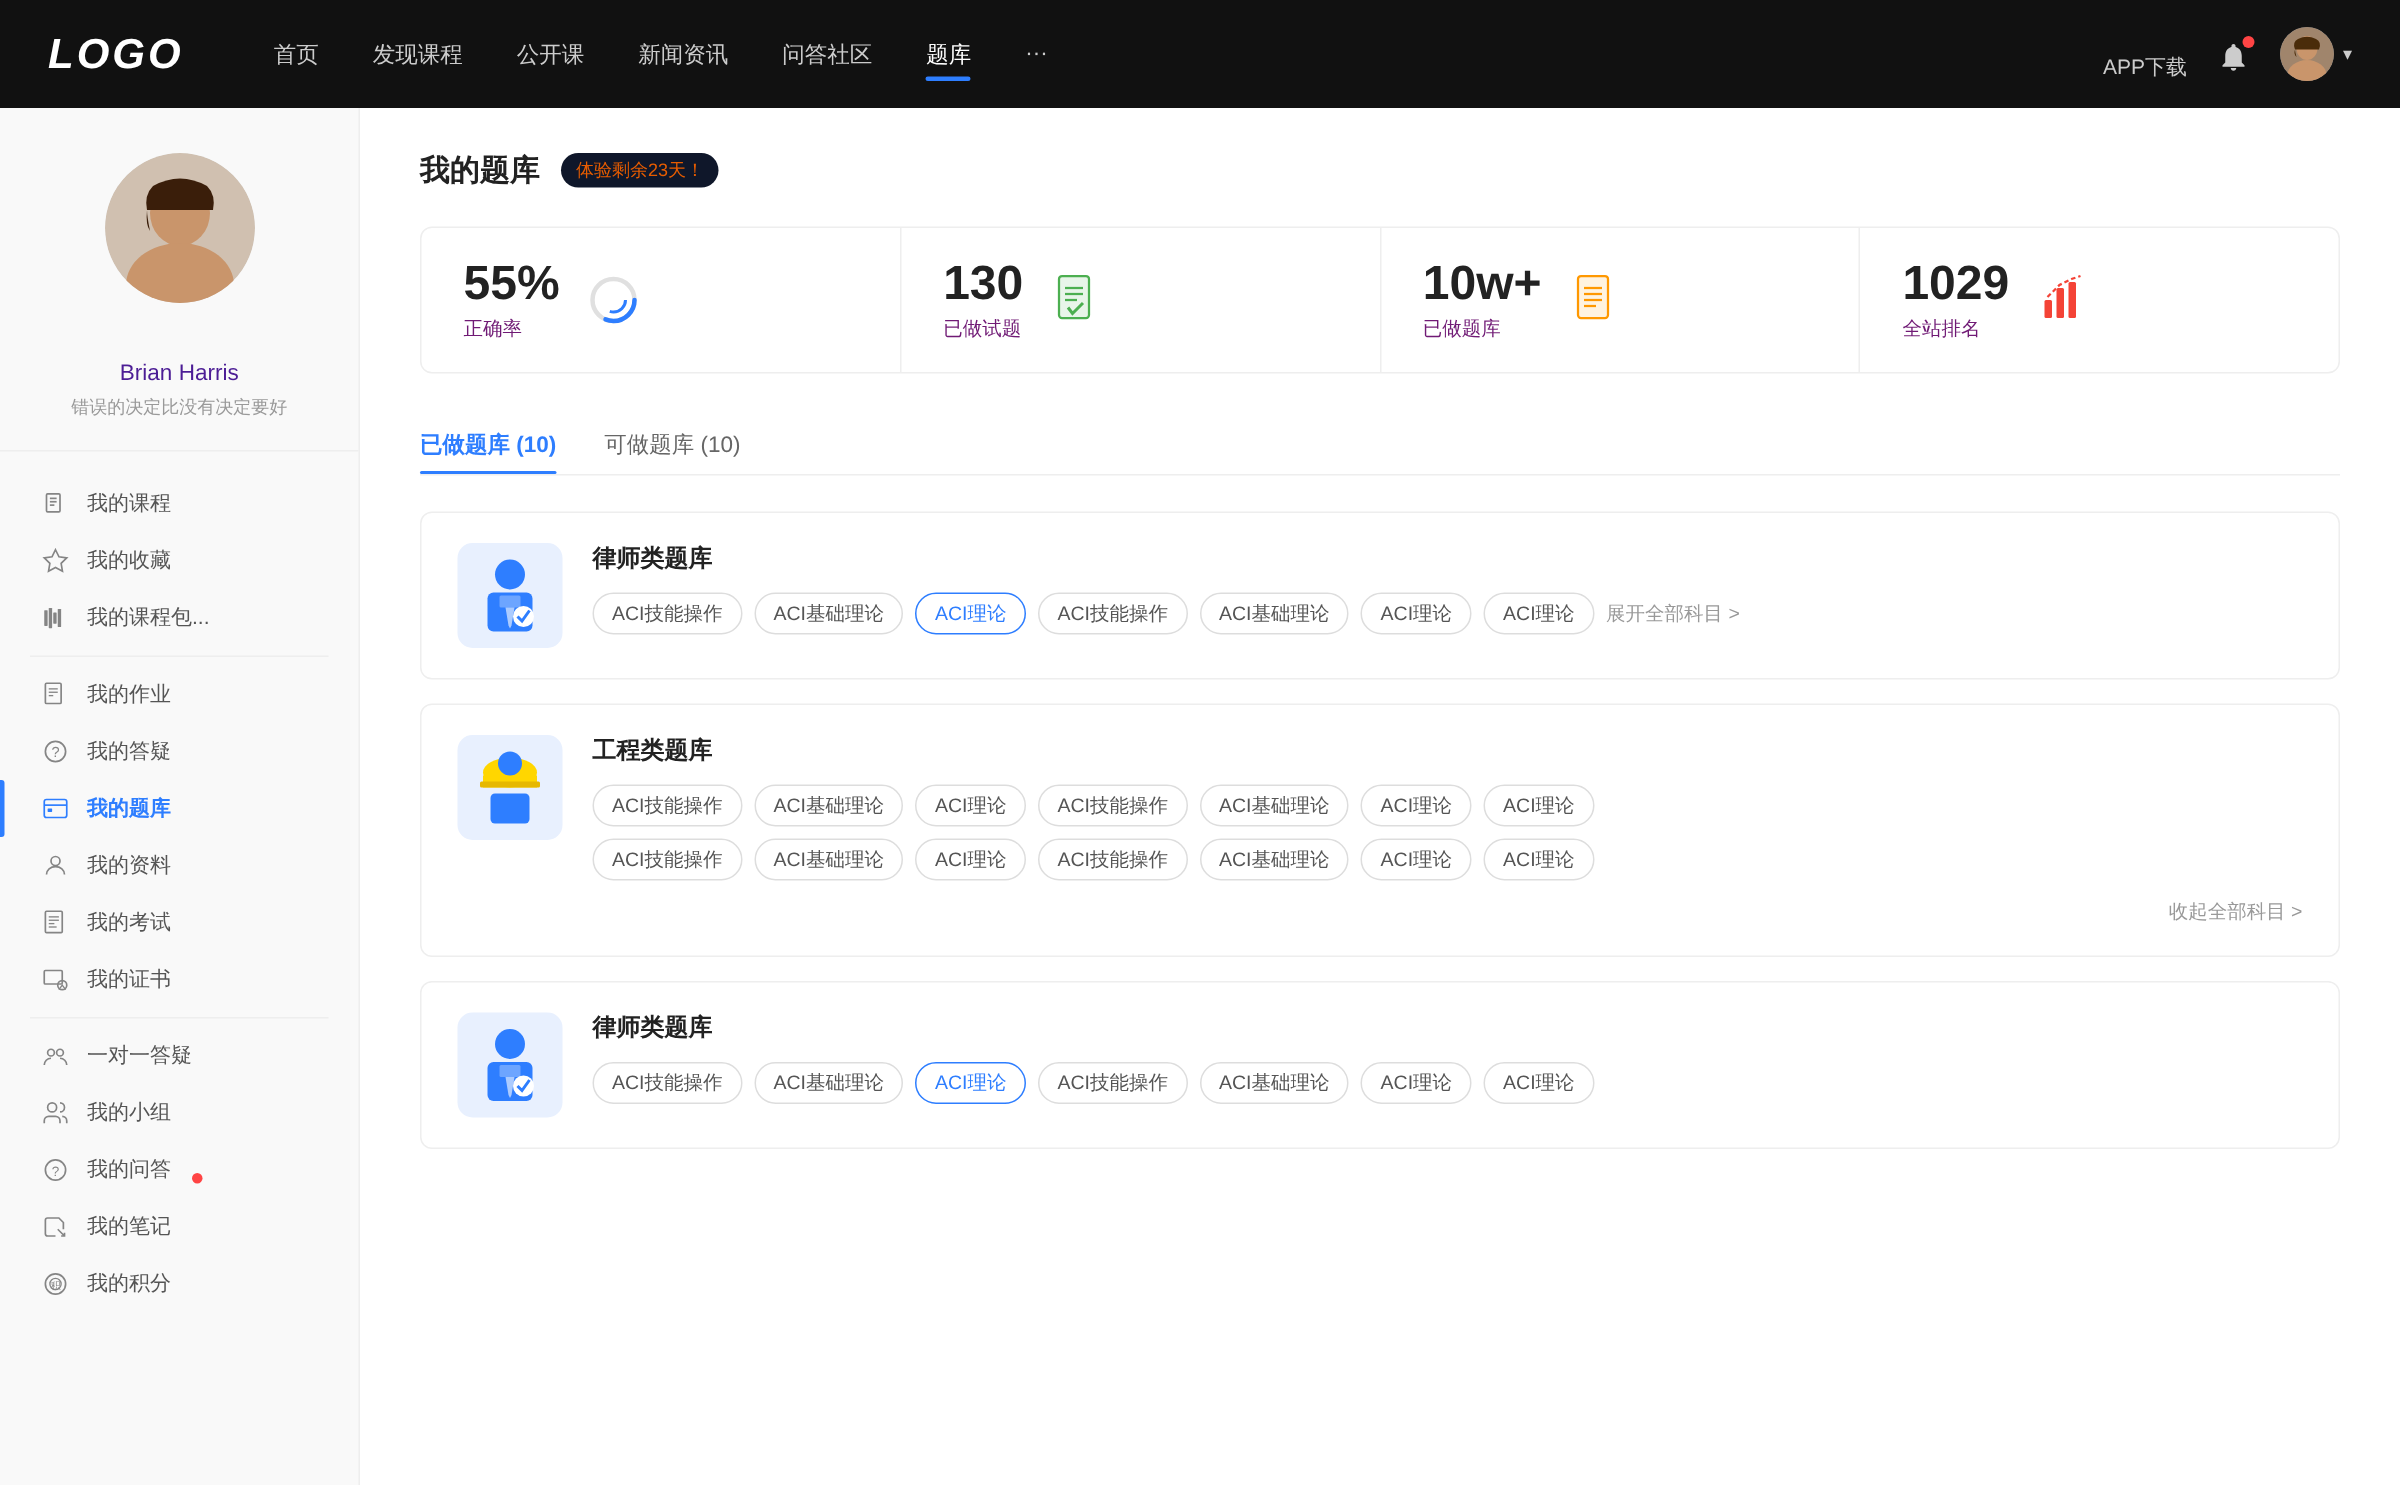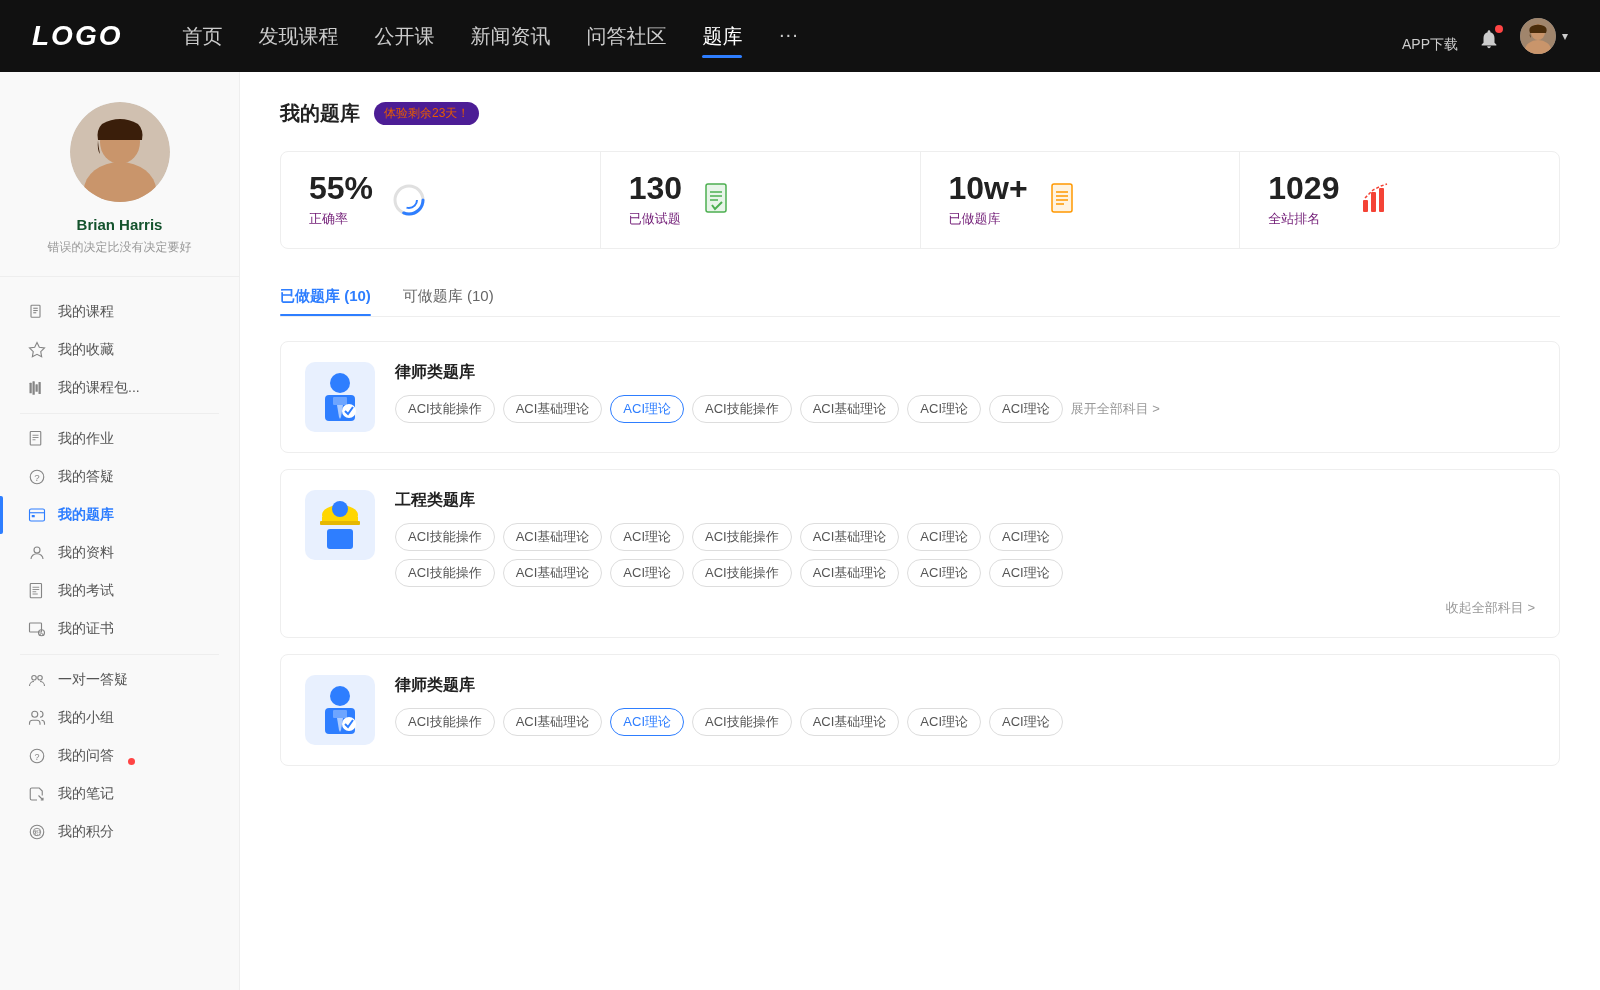--- a/index.html
+++ b/index.html
@@ -22,21 +22,21 @@
       margin-right: 60px;
       font-style: italic;
     }
     .topnav-links {
       display: flex;
       gap: 36px;
       flex: 1;
     }
     .topnav-link {
       color: #ccc;
-      font-size: 20px;
+      font-size: 15px;
       cursor: pointer;
       padding: 4px 0;
       position: relative;
     }
     .topnav-link.active {
       color: #fff;
     }
     .topnav-link.active::after {
       content: '';
       position: absolute;
@@ -108,23 +108,24 @@
     .profile-avatar {
       width: 100px; height: 100px;
       border-radius: 50%;
       background: #e8e8e8;
       overflow: hidden;
       margin-bottom: 14px;
     }
     .profile-avatar svg { width: 100%; height: 100%; }
     .profile-name {
       font-size: 15px;
-      font-weight: 700;
-      color: #14532d;
+      font-weight: 400;
+      color: #4c1d95;
       margin-bottom: 6px;
+      margin-top: 24px;
     }
     .profile-motto {
       font-size: 12px;
       color: #999;
       text-align: center;
     }
 
     .sidebar-menu {
       padding: 16px 0;
     }
@@ -177,21 +178,21 @@
       align-items: center;
       gap: 14px;
       margin-bottom: 24px;
     }
     .page-title-text {
       font-size: 20px;
       font-weight: 700;
       color: #222;
     }
     .trial-badge {
-      background: #4c1d95;
+      background: #0f172a;
       color: #e65c00;
       font-size: 12px;
       padding: 3px 10px;
       border-radius: 12px;
     }
 
     
     .stats-row {
       display: flex;
       gap: 0;

